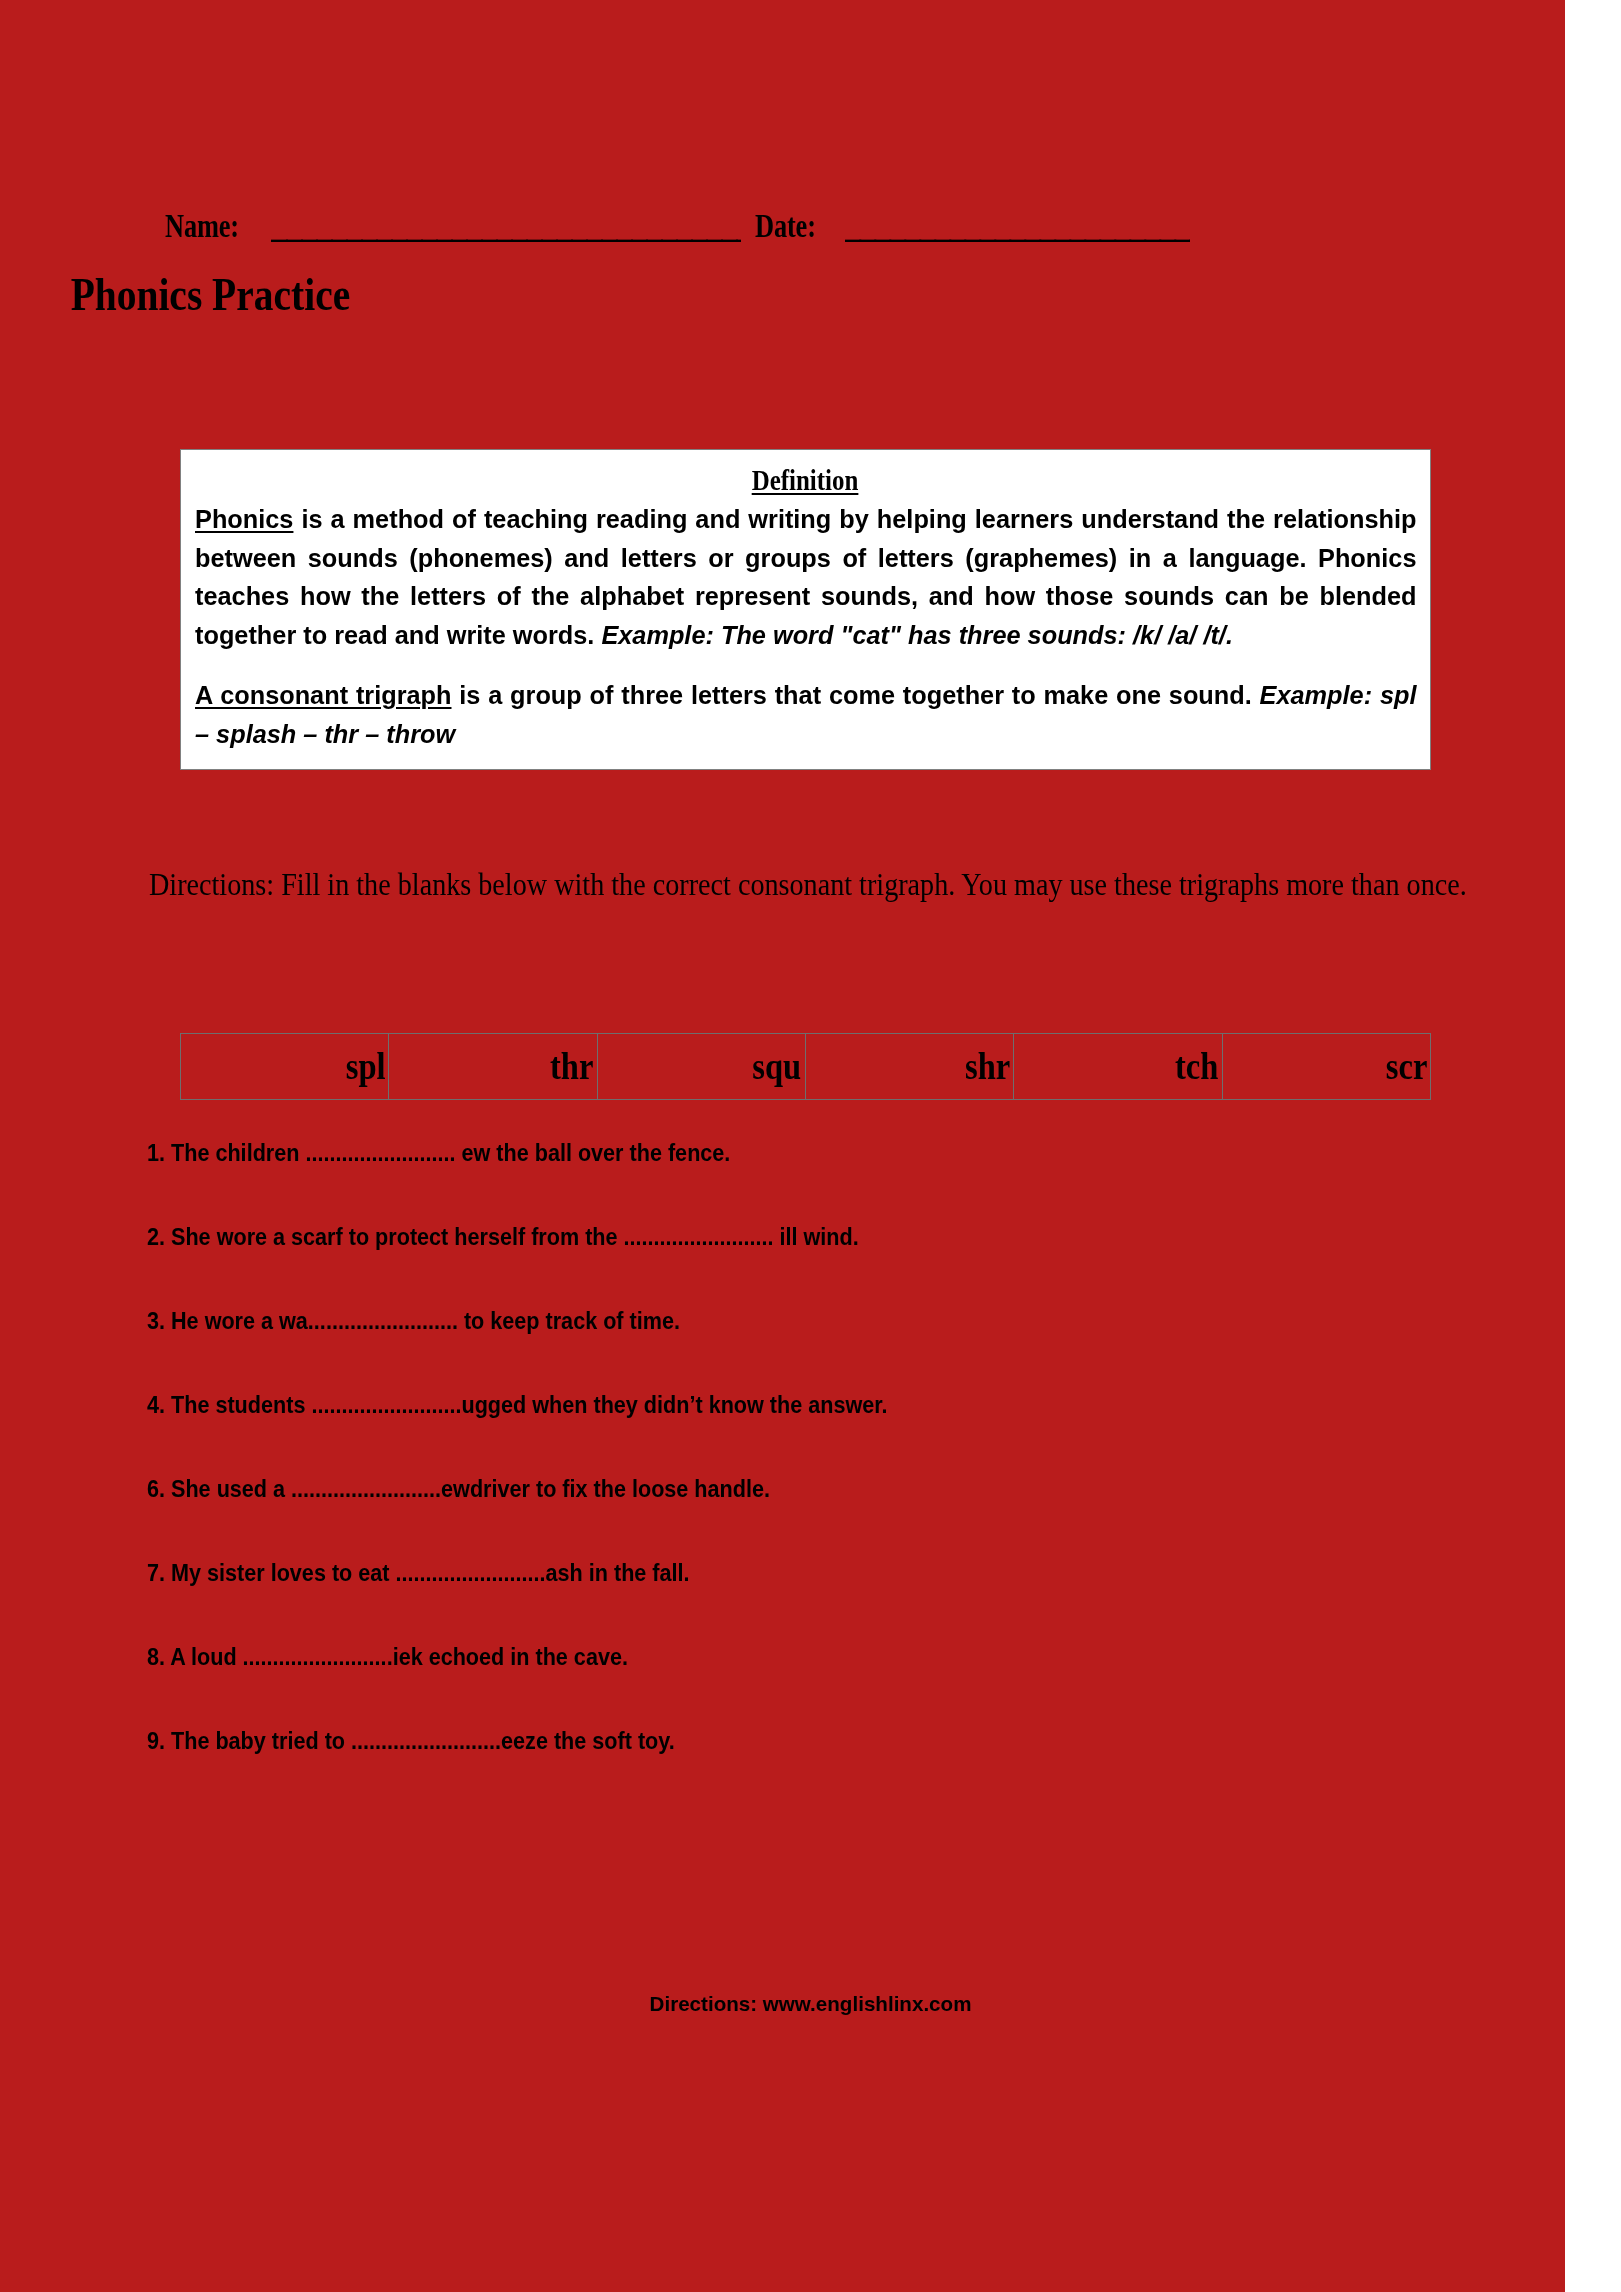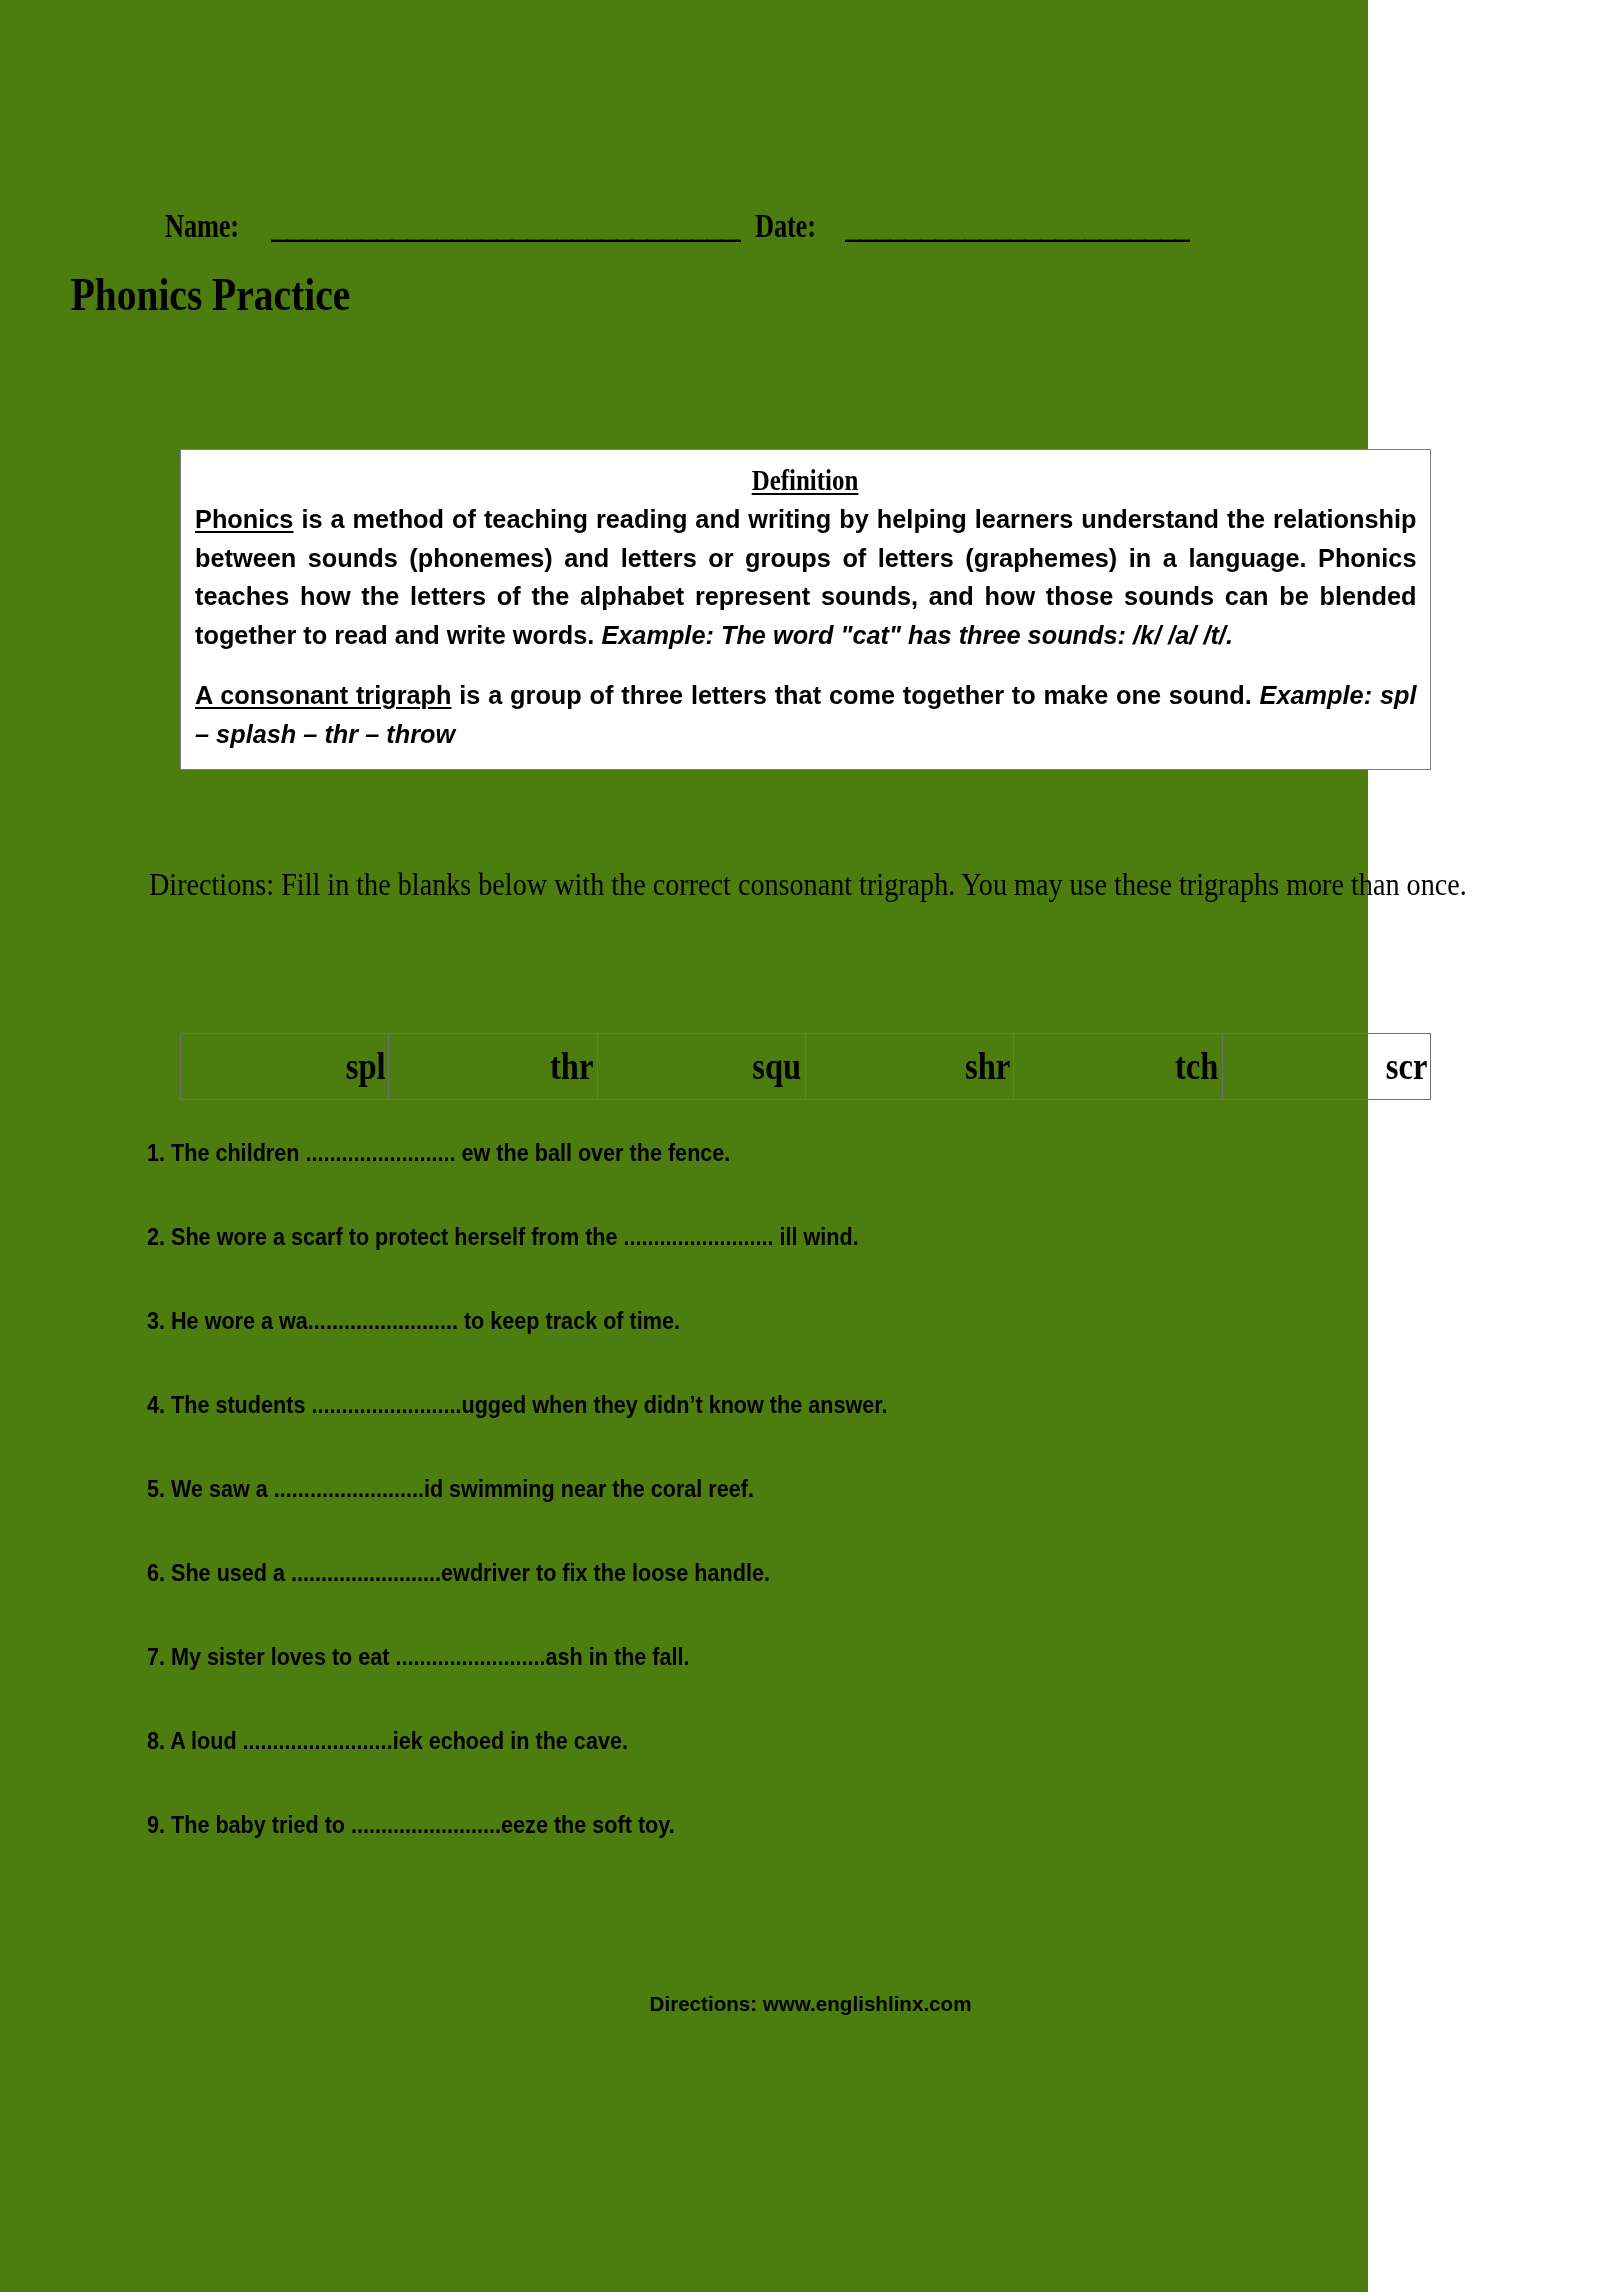--- a/index.html
+++ b/index.html
@@ -12,24 +12,23 @@
     height: 2293px;
     position: relative;
     font-family: "Liberation Serif", serif;
     color: #000000;
     overflow: hidden;
   }
 
   .page {
     position: absolute;
     left: 0; top: 0;
-    width: 1339px;
+    width: 1565px;
     height: 2293px;
-    background: #4d7c0f;
-    padding-left: 29px;
+    background: #b91c1c;
   }
 
   
   .namedate {
     position: absolute;
     left: 165px;
     top: 208px;
     width: 1274px;
     display: flex;
     align-items: baseline;
@@ -235,21 +234,20 @@
       <td><span>scr</span></td>
     </tr>
   </tbody>
     </table>
 
   <div class="questions">
     <div class="question"><span class="q-inner">1. The children ......................... ew the ball over the fence.</span></div>
     <div class="question"><span class="q-inner">2. She wore a scarf to protect herself from the ......................... ill wind.</span></div>
     <div class="question"><span class="q-inner">3. He wore a wa......................... to keep track of time.</span></div>
     <div class="question"><span class="q-inner">4. The students .........................ugged when they didn’t know the answer.</span></div>
-    <div class="question"><span class="q-inner">5. We saw a .........................id swimming near the coral reef.</span></div>
     <div class="question"><span class="q-inner">6. She used a .........................ewdriver to fix the loose handle.</span></div>
     <div class="question"><span class="q-inner">7. My sister loves to eat .........................ash in the fall.</span></div>
     <div class="question"><span class="q-inner">8. A loud .........................iek echoed in the cave.</span></div>
     <div class="question"><span class="q-inner">9. The baby tried to .........................eeze the soft toy.</span></div>
   </div>
 
   <div class="footer">Directions: www.englishlinx.com</div>
 
 </div>
 

